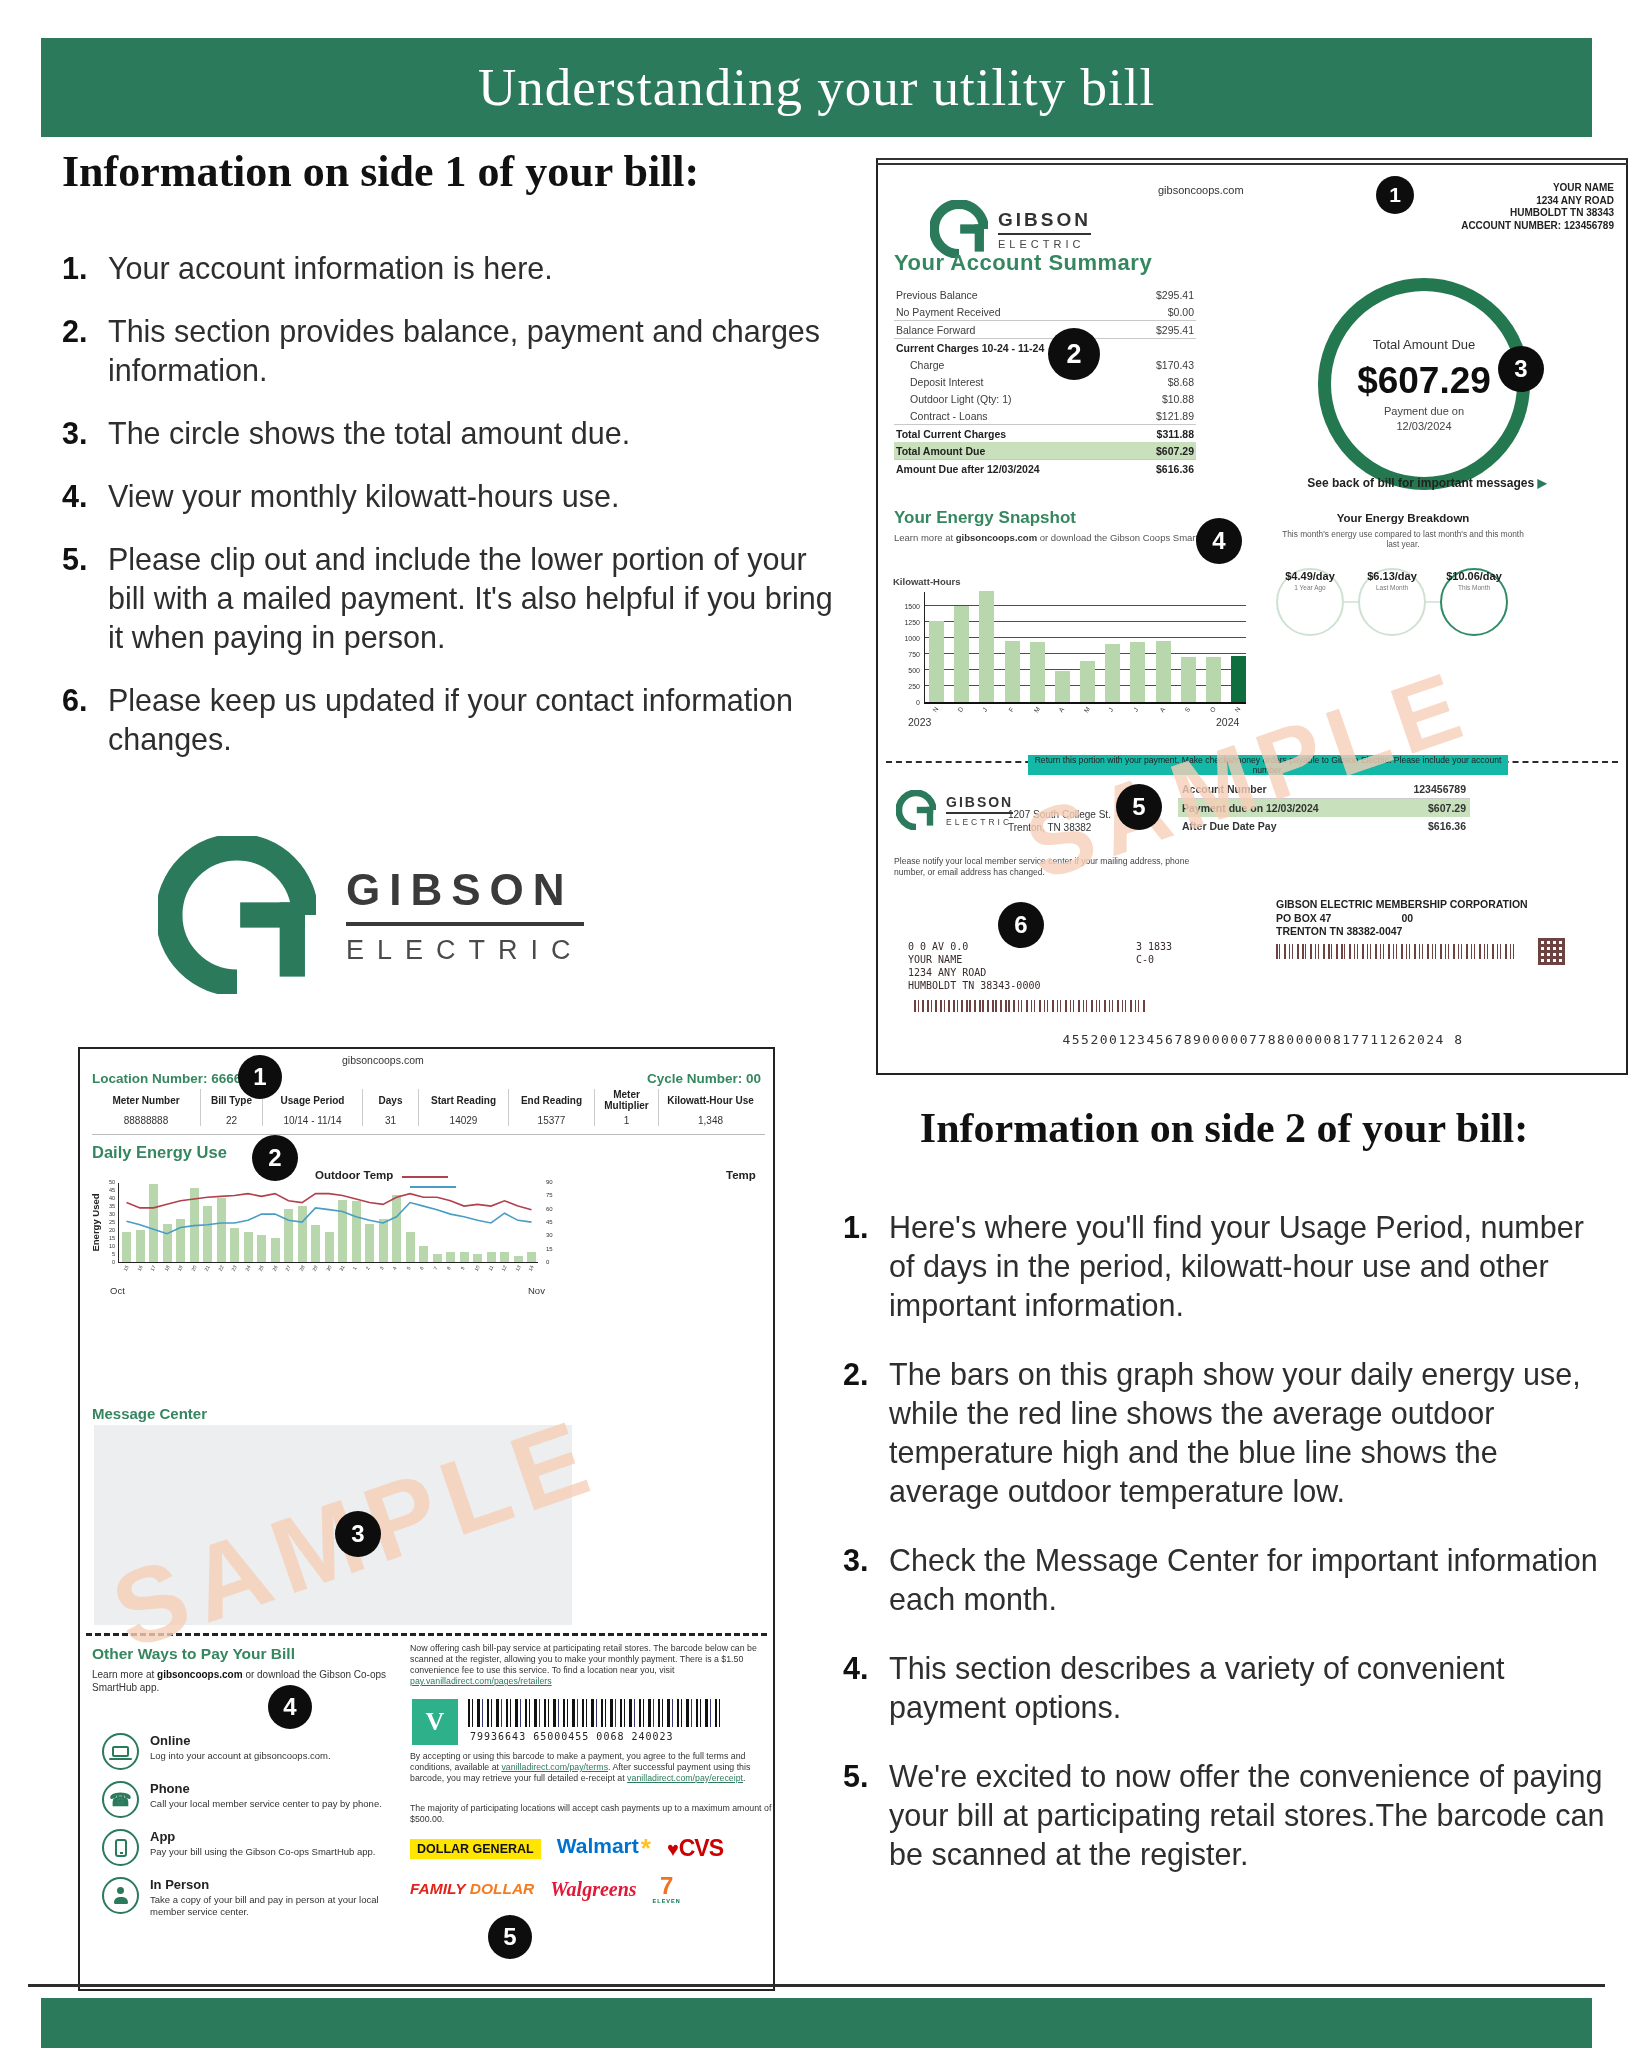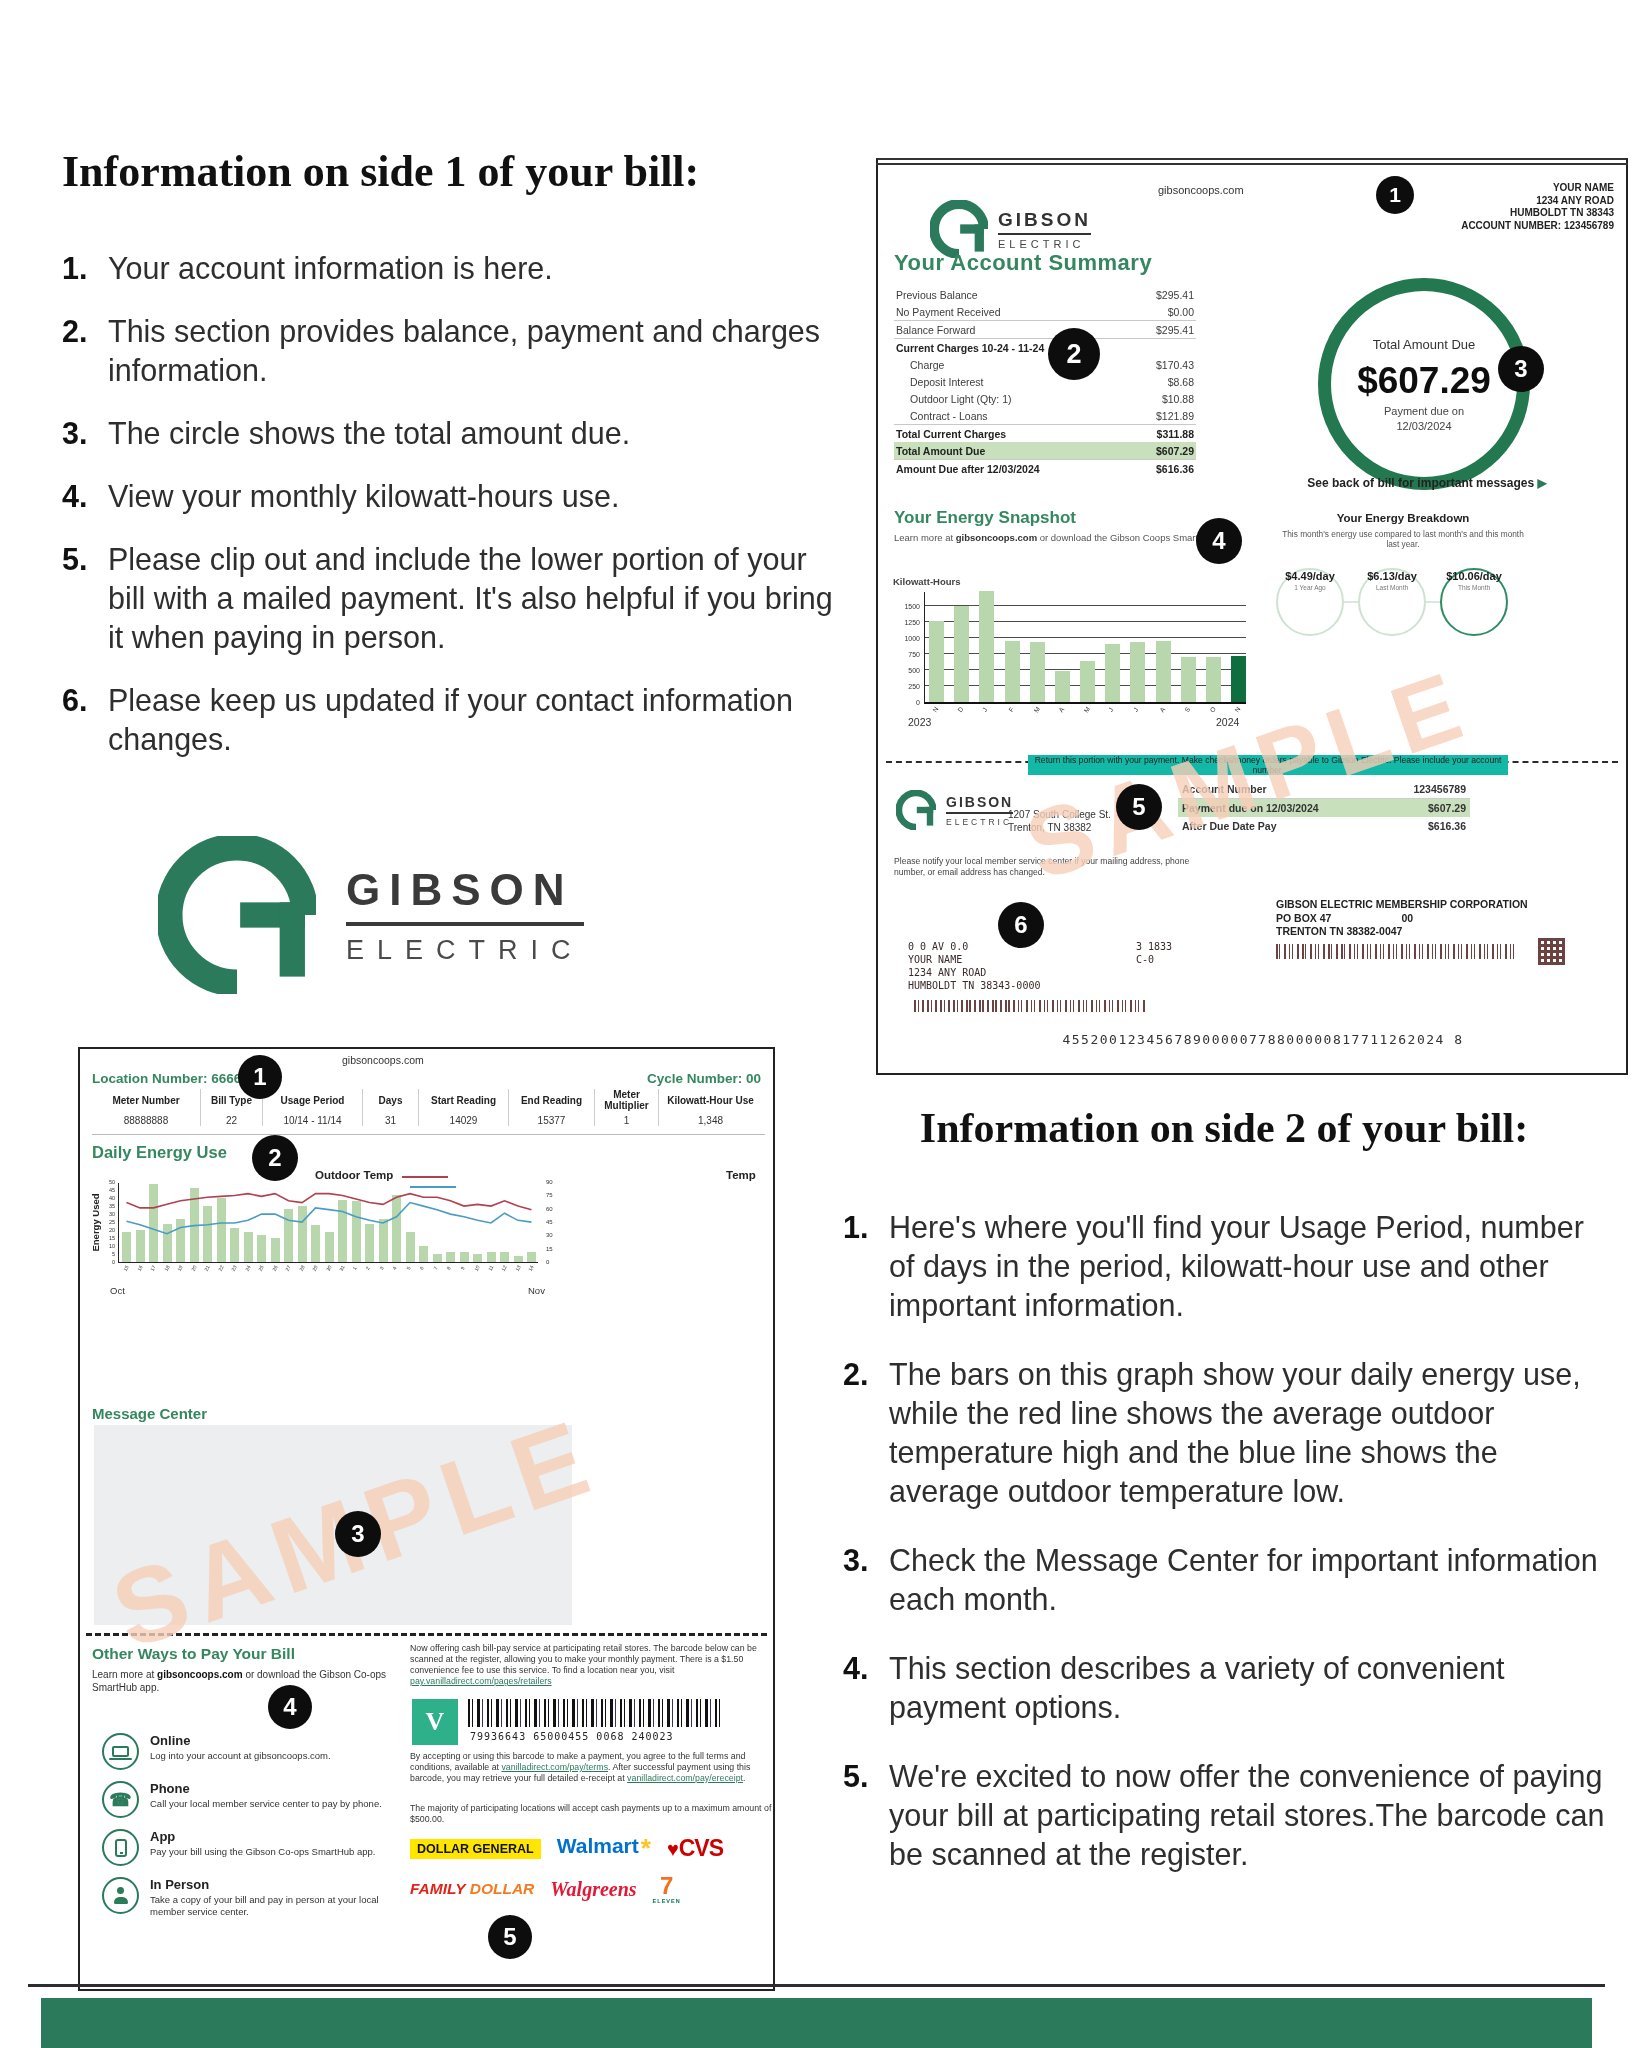--- a/index.html
+++ b/index.html
@@ -190,20 +190,23 @@
   .seven-eleven { display:inline-flex; flex-direction:column; align-items:center; line-height:1; }
   .seven-eleven .mark { color:#f3701f; font-size:24px; }
   .seven-eleven .lbl { color:#00784a; font-size:5.5px; letter-spacing:1px; margin-top:1px; }
   .b2co5 { left:408px; top:866px; }
 </style>
 </head>
 <body>
 
 <div class="page">
 
+  <div class="topbar">
+    <div class="topbar-title">Understanding your utility bill</div>
+  </div>
 
   <section class="infocol side1col">
     <h1 class="info-heading">Information on side 1 of your bill:</h1>
     <div class="info-list" id="side1-list">
         <div class="info-item">
           <span class="info-num">1.</span>
           <span class="info-txt">Your account information is here.</span>
         </div>
         <div class="info-item">
           <span class="info-num">2.</span>

